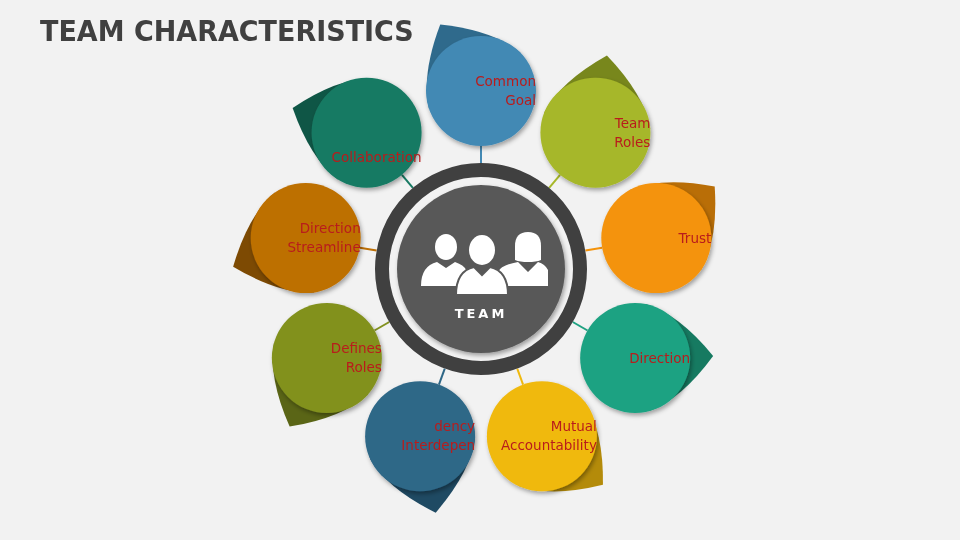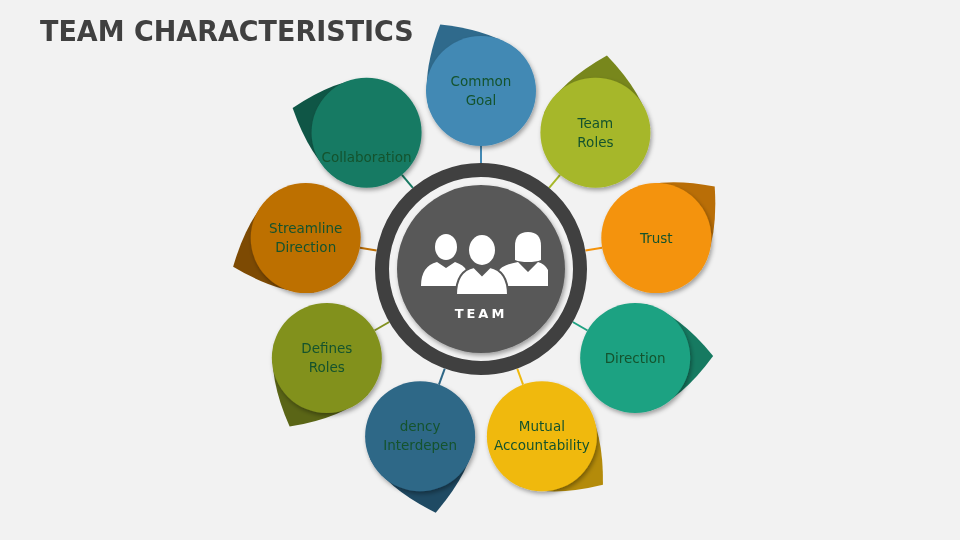--- a/index.html
+++ b/index.html
@@ -1,19 +1,19 @@
 <!DOCTYPE html>
 <html><head>
 <meta charset="utf-8">
 <style>
   html, body { margin: 0; padding: 0; }
   body { width: 960px; height: 540px; background: #f2f2f2; position: relative; overflow: hidden; font-family: "Liberation Sans", "DejaVu Sans", sans-serif; }
   .title { position: absolute; left: 40px; top: 14px; font-size: 29px; font-weight: bold; color: #404040; letter-spacing: 0px; font-family: "DejaVu Sans", sans-serif; transform: scaleX(0.93); transform-origin: left top; }
   svg.diagram { position: absolute; left: 0; top: 0; }
-  .node-label { position: absolute; width: 110px; text-align: center; color: #14532d; font-size: 13.5px; line-height: 19px; font-family: "DejaVu Sans", sans-serif; transform: translate(-50%, -50%); }
+  .node-label { position: absolute; width: 110px; text-align: right; color: #b91c1c; font-size: 13.5px; line-height: 19px; font-family: "DejaVu Sans", sans-serif; transform: translate(-50%, -50%); }
   .center-label { position: absolute; left: 481px; top: 313px; transform: translate(-50%, -50%); color: #ffffff; font-weight: bold; font-size: 13px; letter-spacing: 3px; font-family: "DejaVu Sans", sans-serif; }
 </style>
 </head>
 <body>
 
 <div class="title">TEAM CHARACTERISTICS</div>
 
 <svg class="diagram" width="960" height="540" viewBox="0 0 960 540">
   <defs>
     <filter id="sh" x="-30%" y="-30%" width="160%" height="160%">
@@ -92,19 +92,19 @@
     </div>
     <div class="node-label" style="left: 420.12px; top: 436.265px;">
       <div>dency</div>
       <div>Interdepen</div>
     </div>
     <div class="node-label" style="left: 326.847px; top: 358px;">
       <div>Defines</div>
       <div>Roles</div>
     </div>
     <div class="node-label" style="left: 305.704px; top: 238.091px;">
+      <div>Direction</div>
       <div>Streamline</div>
-      <div>Direction</div>
     </div>
     <div class="node-label" style="left: 366.584px; top: 132.644px; margin-top: 24px;">
       <div>Collaboration</div>
     </div>
   </div>
 
 </body></html>

